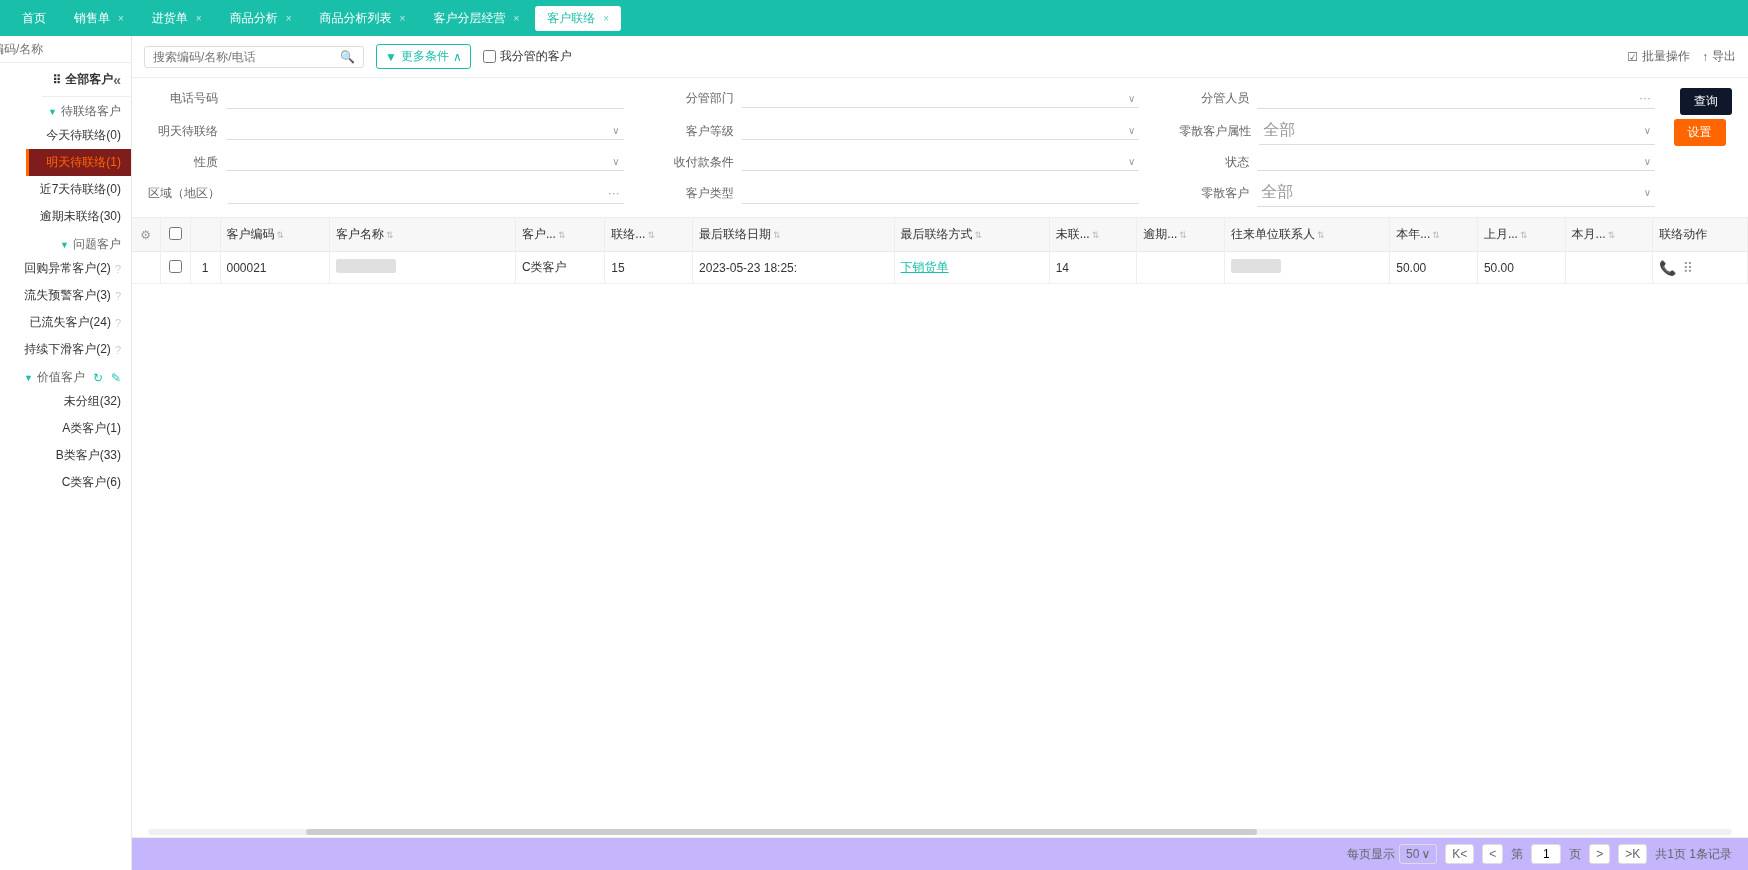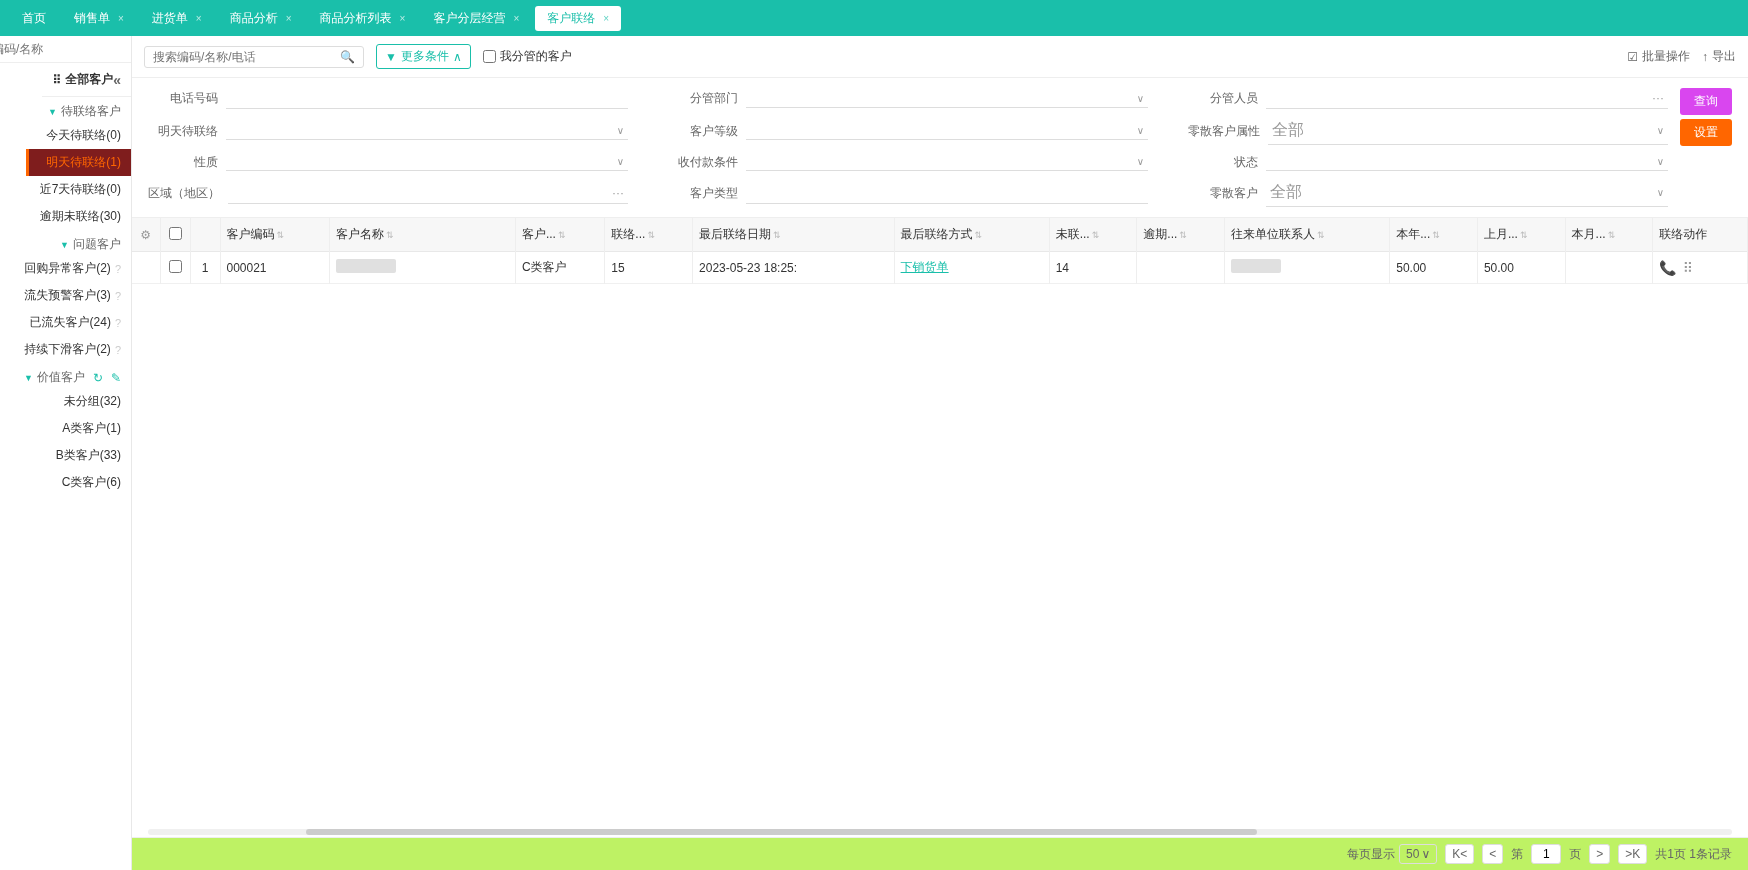--- a/index.html
+++ b/index.html
@@ -198,27 +198,28 @@
       flex: 1;
       display: flex;
       align-items: center;
       justify-content: space-between;
       border-bottom: 1px solid #ddd;
       padding: 3px 4px;
       cursor: pointer;
     }
     .filter-with-dots .dots { color: #999; }
     .query-btn {
-      background: #d946ef;
+      background: #0f172a;
       color: #fff;
       border: none;
       border-radius: 3px;
       padding: 5px 14px;
       cursor: pointer;
       white-space: nowrap;
+      margin-left: 13px;
     }
     .settings-btn {
       background: #ff6600;
       color: #fff;
       border: none;
       border-radius: 3px;
       padding: 5px 14px;
       cursor: pointer;
       white-space: nowrap;
       margin-top: 4px;
@@ -267,21 +268,21 @@
       white-space: nowrap;
       font-size: 12px;
     }
     .td-link { color: #1abfaa; cursor: pointer; text-decoration: underline; }
     .td-num { text-align: center; }
     .action-icons { display: flex; gap: 6px; align-items: center; }
     .action-icon { color: #999; cursor: pointer; font-size: 14px; }
 
     
     .pagination {
-      background: #bef264;
+      background: #c4b5fd;
       border-top: 1px solid #eee;
       padding: 6px 16px;
       display: flex;
       align-items: center;
       justify-content: flex-end;
       gap: 8px;
       color: #666;
     }
     .page-size-select {
       display: flex; align-items: center; gap: 4px;

